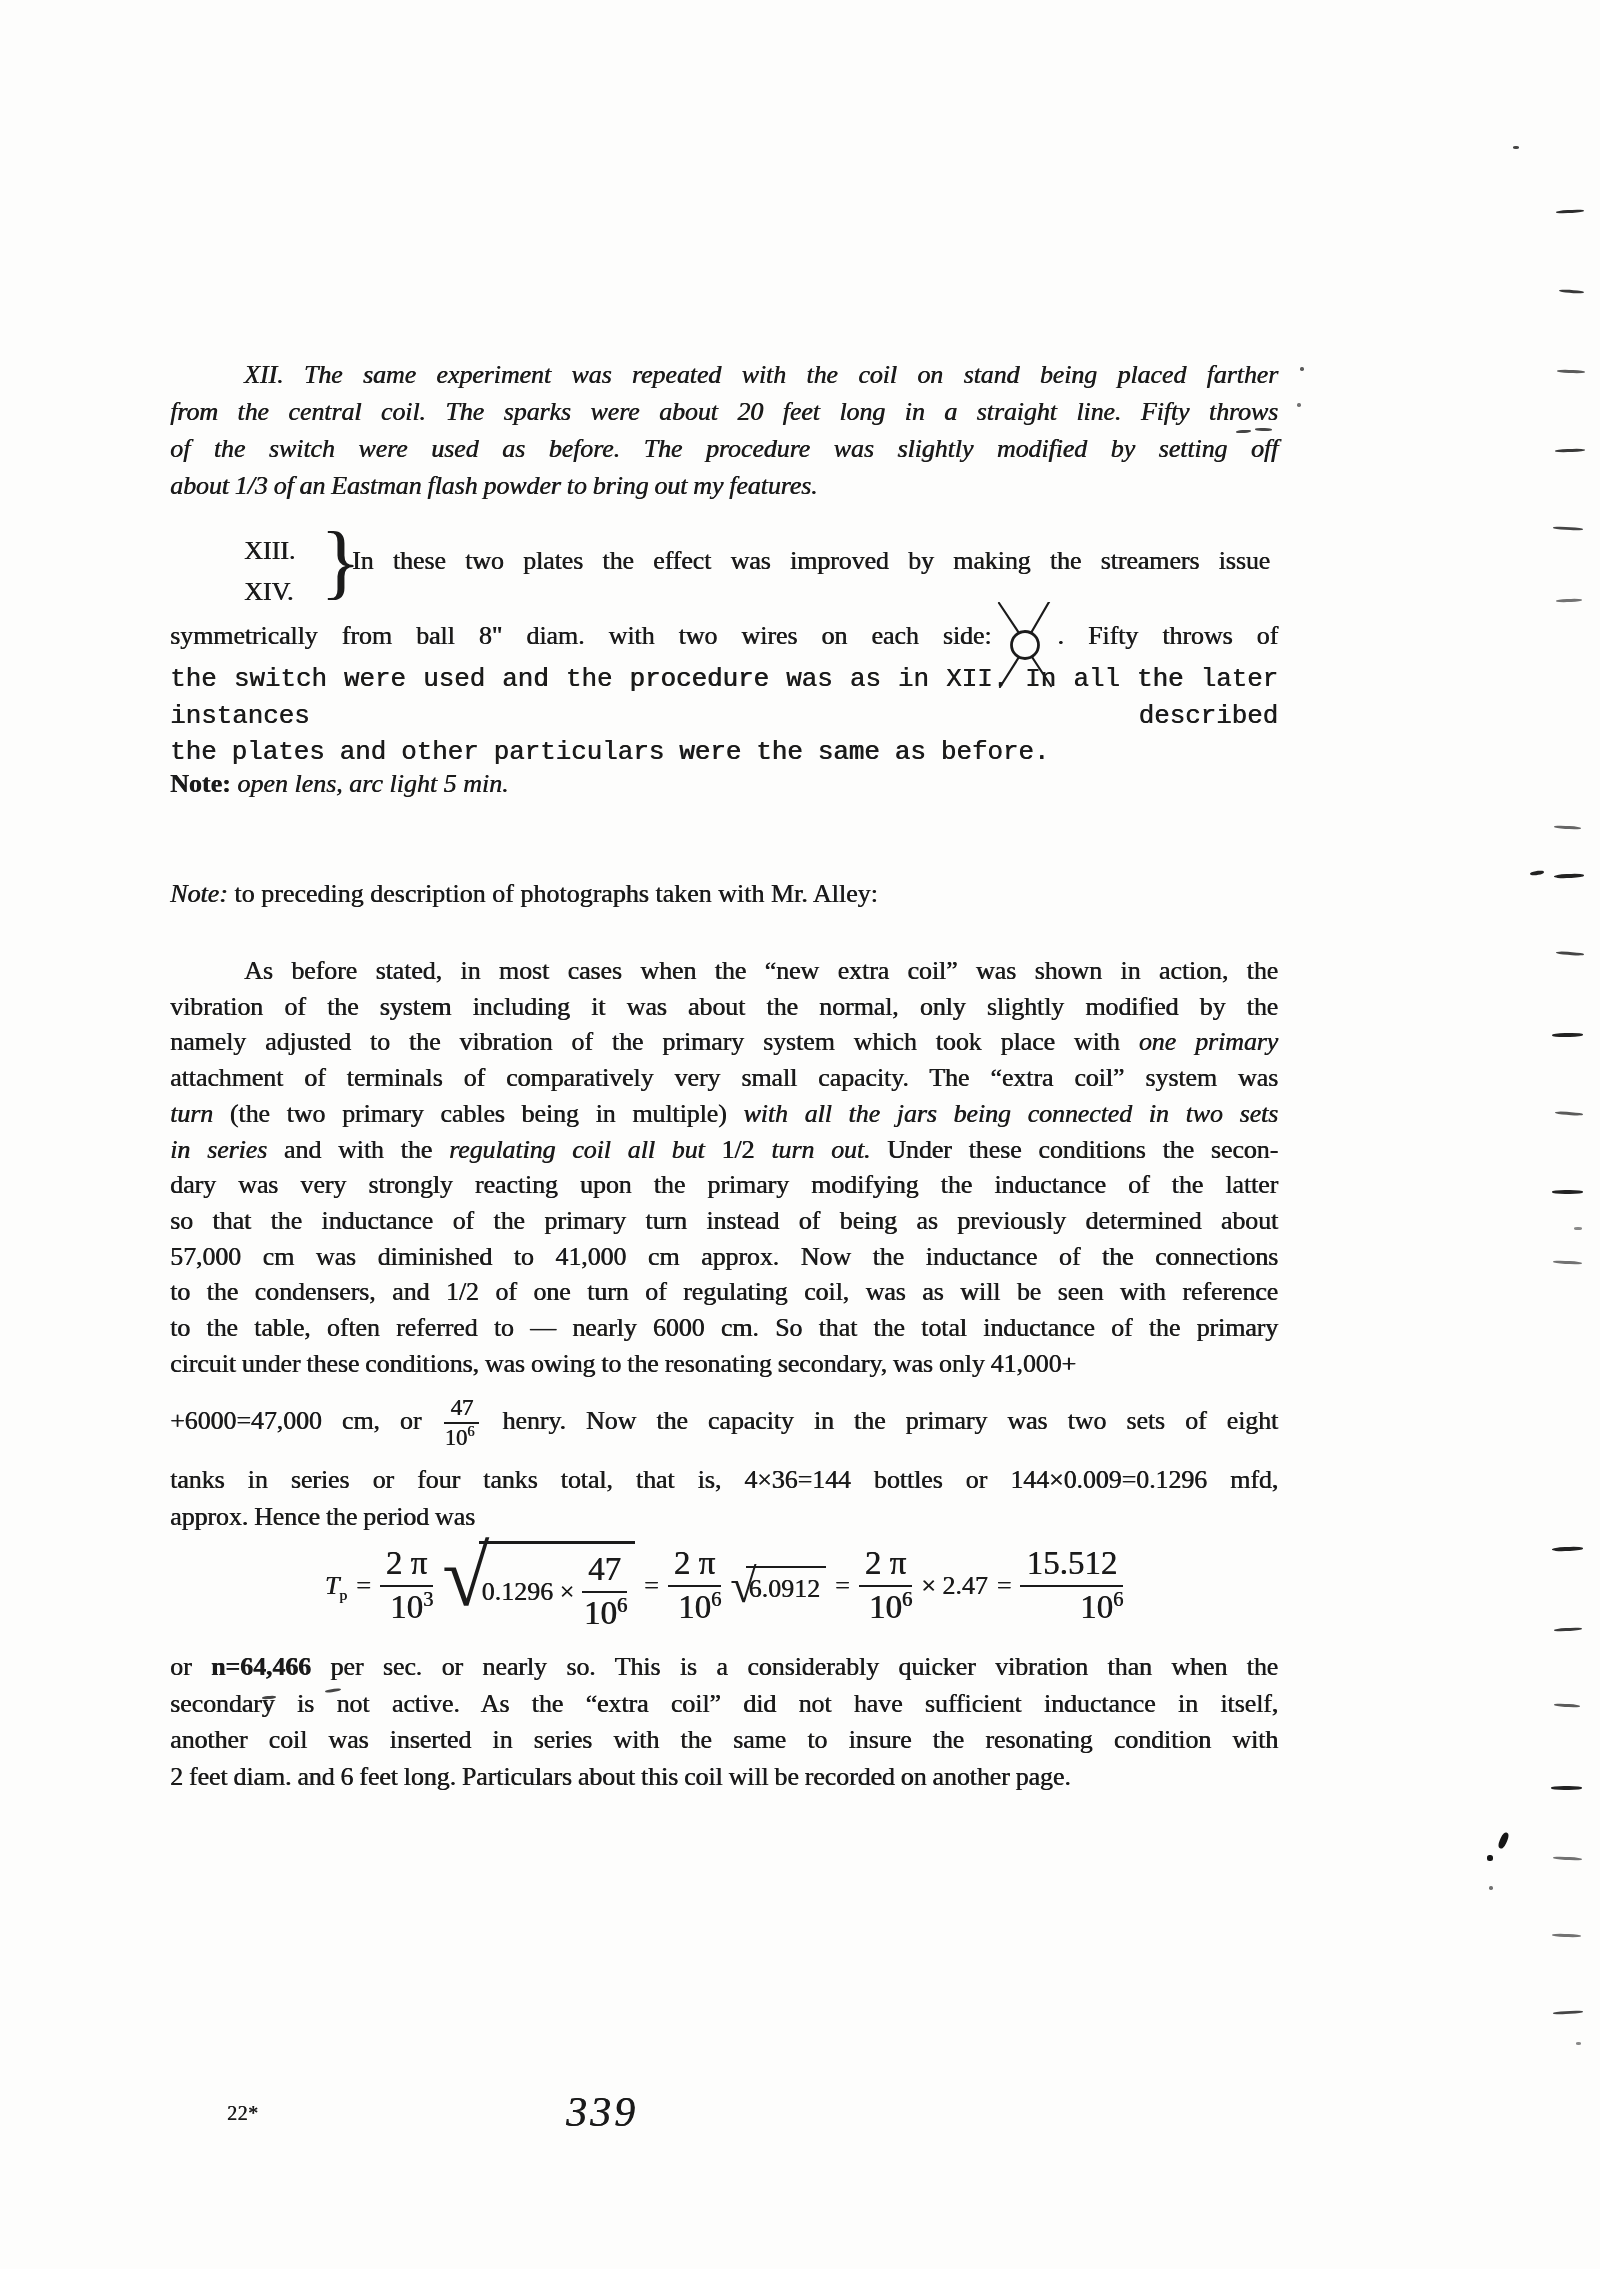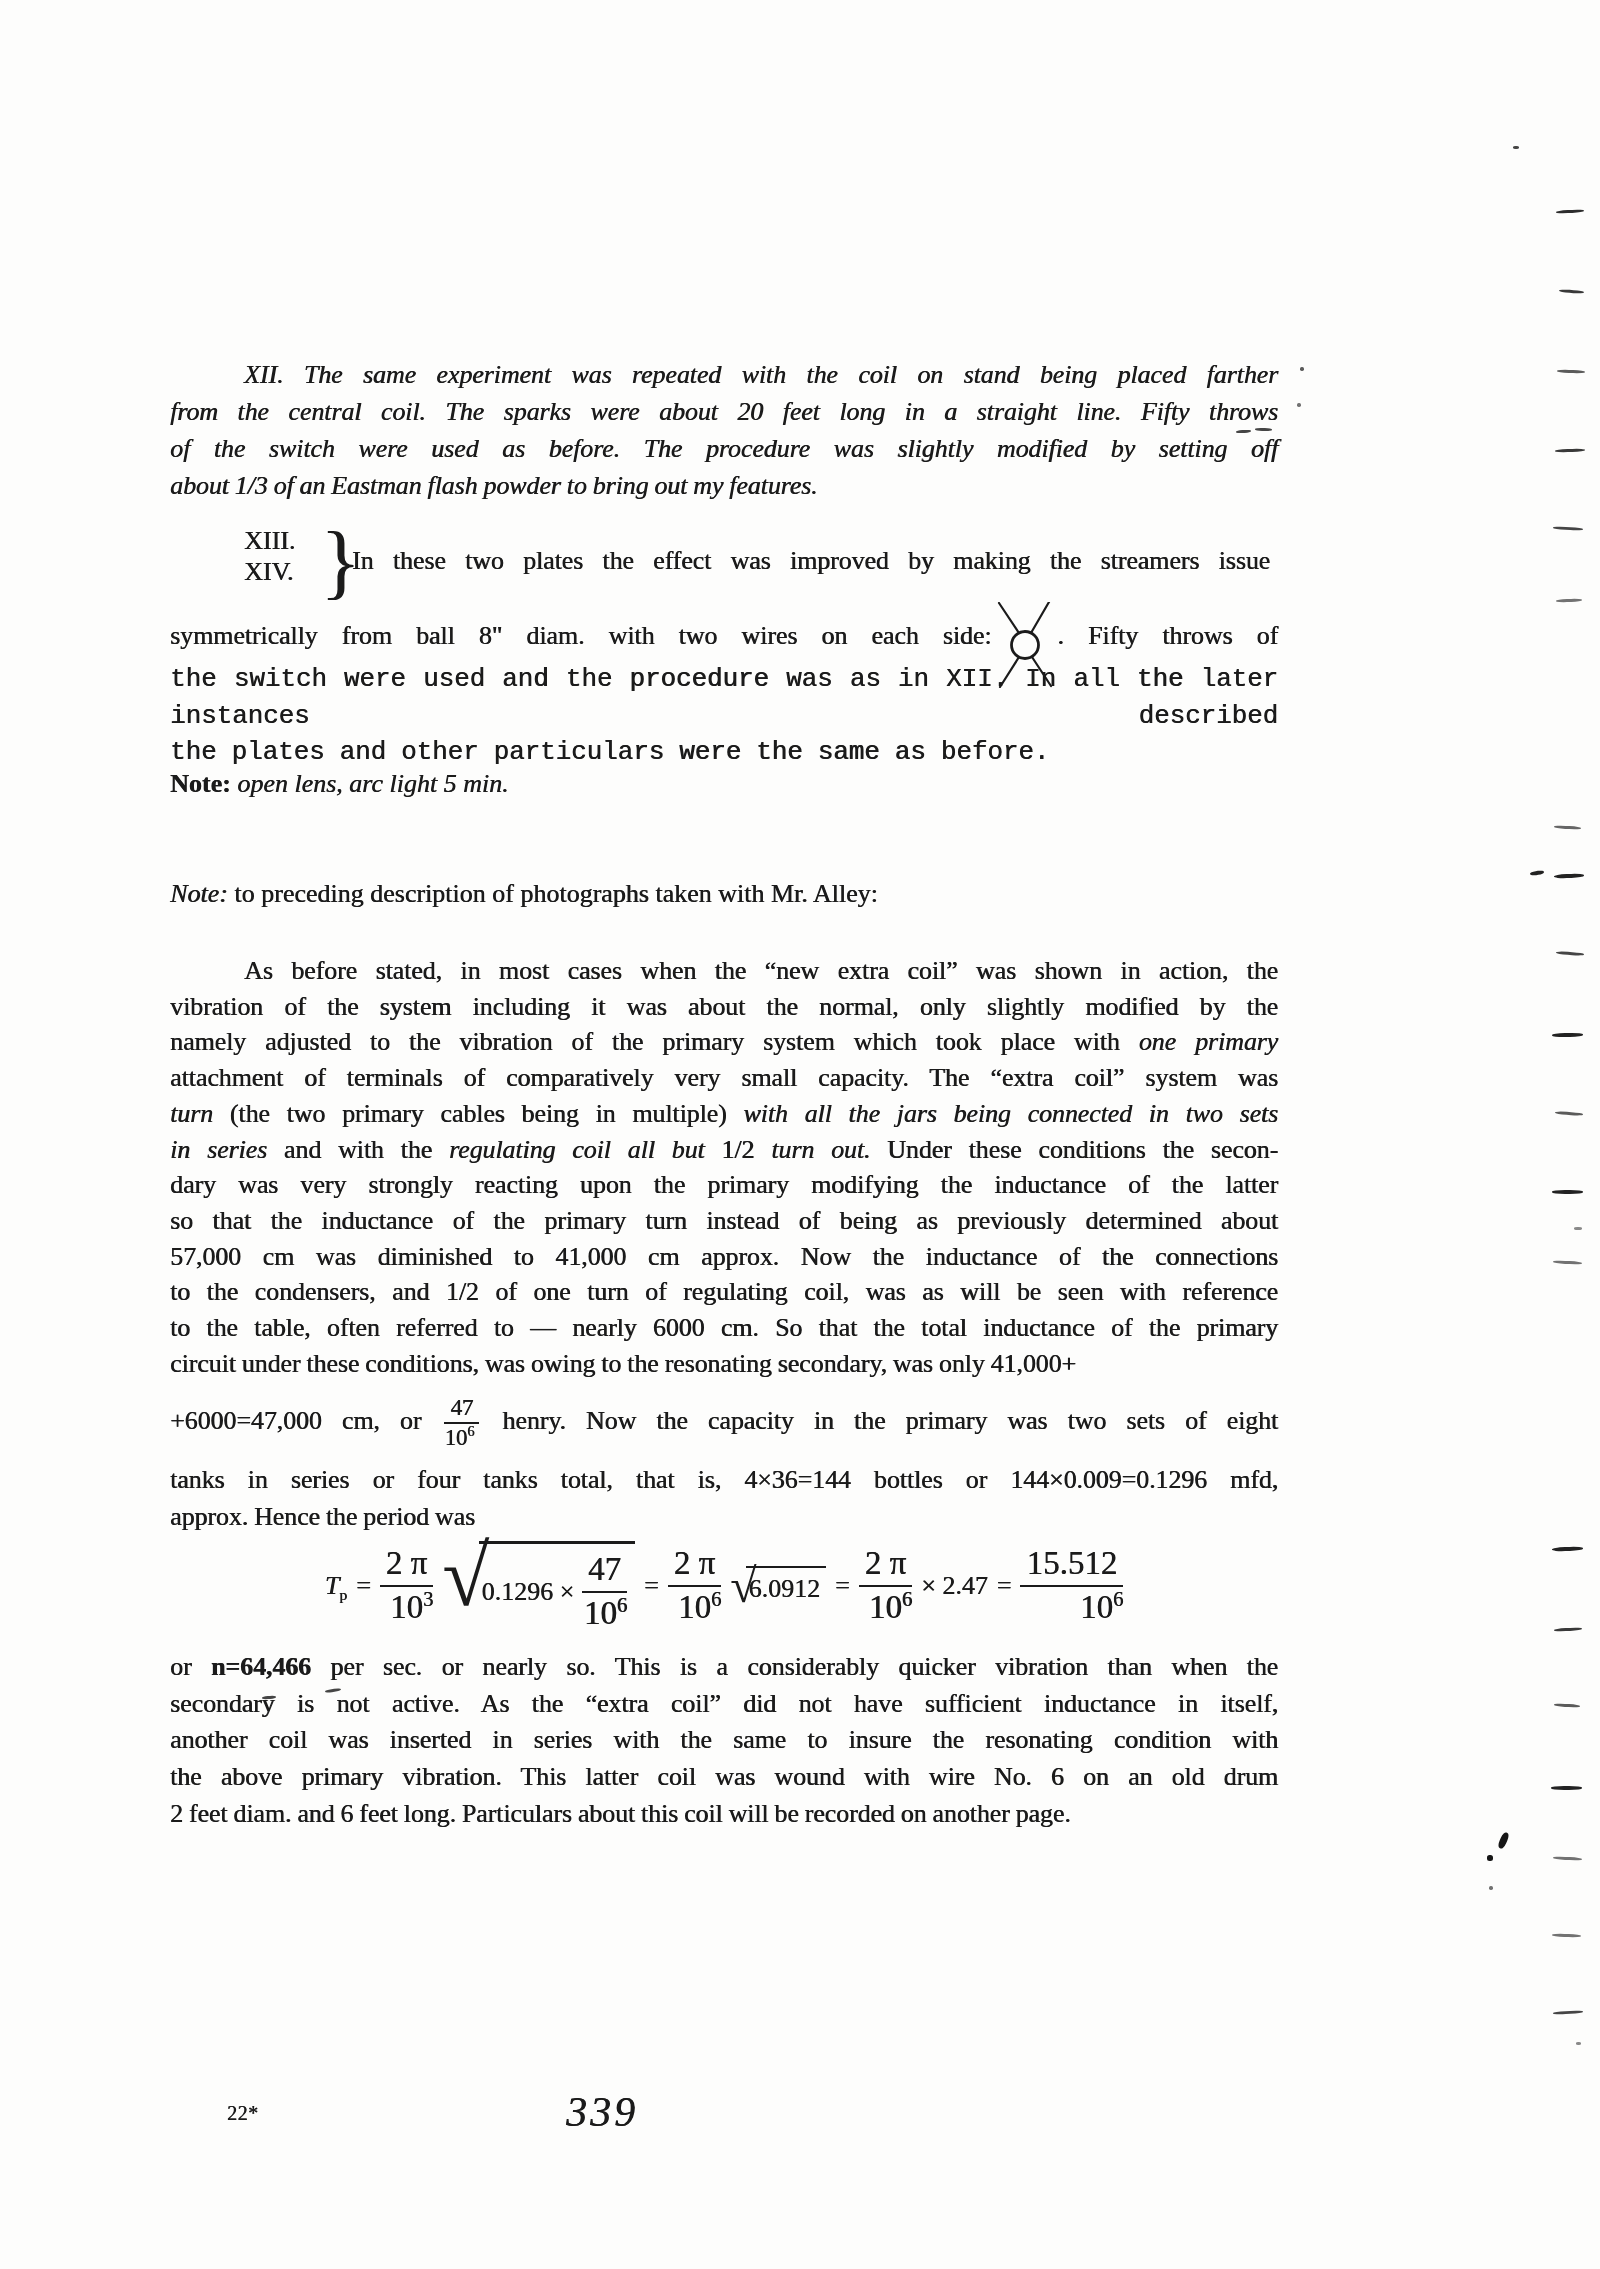--- a/index.html
+++ b/index.html
@@ -15,21 +15,21 @@
   .para{width:1108px;}
   .tline{text-align:justify;text-align-last:justify;letter-spacing:-0.1px;word-spacing:-0.5px;}
   .tline.last{text-align-last:left;}
   .tline.indent{padding-left:74px;}
   .jline{width:1108px;text-align:justify;text-align-last:justify;letter-spacing:-0.1px;word-spacing:-0.5px;}
   #para-xii .tline{line-height:37px;}
   #xiii-lines .tline{line-height:36.5px;font-family:Liberation Mono, monospace;}
   #para-main .tline{line-height:35.7px;}
   #para-main2 .tline{line-height:36.5px;}
   #para-final .tline{line-height:36.7px;}
-  #labels div{line-height:31px;}
+  #labels div{line-height:31px;margin-top:10px;}
   #brace{font-size:86px;line-height:86px;text-shadow:none;transform:scaleY(0.97);}
   sup{font-size:62%;line-height:0;vertical-align:super;}
   sub{font-size:60%;line-height:0;}
   
   .ifrac{display:inline-block;vertical-align:middle;text-align:center;line-height:1.05;font-size:23px;margin:0 3px;}
   .ifrac .fnum{display:block;padding:0 6px 2px;border-bottom:2.5px solid currentColor;}
   .ifrac .fden{display:block;padding-top:2px;}
   #frac-line{height:76px;line-height:76px;}
   
   #equation{display:flex;align-items:center;justify-content:center;gap:9px;width:1108px;height:96px;font-size:26px;}
@@ -152,21 +152,20 @@
     <span class="bfrac">
       <span class="fnum">15.512</span>
       <span class="fden">10<sup>6</sup></span>
     </span>
   </div>
 
   <div class="abs para" id="para-final" style="left:170px;top:1649px;">
       <div class="tline">or <b>n=64,466</b> per sec. or nearly so. This is a considerably quicker vibration than when the</div>
       <div class="tline">secondary is not active. As the “extra coil” did not have sufficient inductance in itself,</div>
       <div class="tline">another coil was inserted in series with the same to insure the resonating condition with</div>
-      <div class="tline">the above primary vibration. This latter coil was wound with wire No. 6 on an old drum</div>
       <div class="tline last">2 feet diam. and 6 feet long. Particulars about this coil will be recorded on another page.</div>
     </div>
 
   <div class="abs" id="footer-mark" style="left:227px;top:2102px;">22*</div>
   <div class="abs" id="page-number" style="left:566px;top:2088px;">339</div>
 
   <div class="abs" style="left:0;top:0;width:1600px;height:2269px;pointer-events:none;">
       <div class="mark" style="left: 1513px; top: 146px; width: 6px; height: 3px; opacity: 0.8; transform: rotate(0deg);"></div>
       <div class="mark" style="left: 1556px; top: 210px; width: 28px; height: 3px; opacity: 0.9; transform: rotate(-3deg);"></div>
       <div class="mark" style="left: 1559px; top: 290px; width: 25px; height: 3px; opacity: 0.85; transform: rotate(4deg);"></div>

